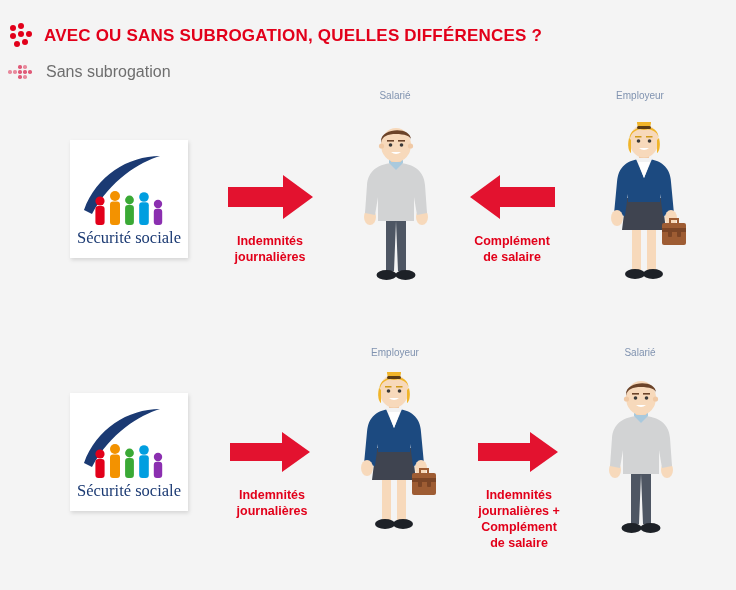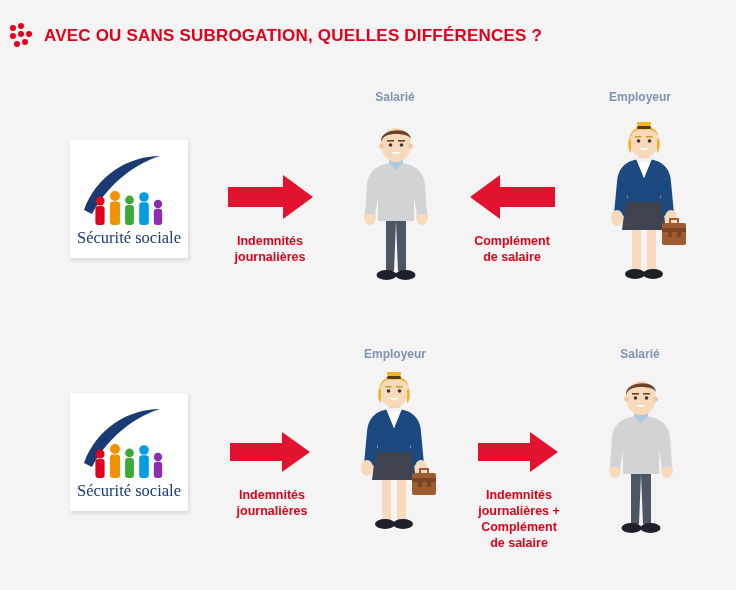--- a/index.html
+++ b/index.html
@@ -69,22 +69,22 @@
   .section-label {
     font-size: 16px;
     color: #6e6e6e;
     margin-left: 8px;
     white-space: nowrap;
   }
 
   
   .role-caption {
     position: absolute;
-    font-size: 12px;
-    font-weight: bold;
+    font-size: 10px;
+    font-weight: normal;
     color: #8093b0;
     text-align: center;
     white-space: nowrap;
   }
 
   
   .flow-label {
     position: absolute;
     font-size: 12.5px;
     font-weight: bold;
@@ -121,20 +121,34 @@
       <div class="dot" style="left:8px;  top:0px;  width:6px; height:6px; background:#e2001a;"></div>
       <div class="dot" style="left:0px;  top:10px; width:6px; height:6px; background:#e2001a;"></div>
       <div class="dot" style="left:8px;  top:8px;  width:6px; height:6px; background:#e2001a;"></div>
       <div class="dot" style="left:16px; top:8px;  width:6px; height:6px; background:#e2001a;"></div>
       <div class="dot" style="left:4px;  top:18px; width:6px; height:6px; background:#e2001a;"></div>
       <div class="dot" style="left:12px; top:16px; width:6px; height:6px; background:#e2001a;"></div>
     </div>
     <div class="header-title">AVEC OU SANS SUBROGATION, QUELLES DIFFÉRENCES ?</div>
   </div>
 
+  <div class="section-head" style="left:0px; top:60px;">
+    <div class="sec-icon">
+      <div class="dot" style="left:0px;  top:7px;  width:3.5px; height:3.5px; background:#e8899c;"></div>
+      <div class="dot" style="left:5px;  top:7px;  width:3.5px; height:3.5px; background:#e8899c;"></div>
+      <div class="dot" style="left:10px; top:2px;  width:3.5px; height:3.5px; background:#e05a78;"></div>
+      <div class="dot" style="left:10px; top:7px;  width:3.5px; height:3.5px; background:#e05a78;"></div>
+      <div class="dot" style="left:10px; top:12px; width:3.5px; height:3.5px; background:#e05a78;"></div>
+      <div class="dot" style="left:15px; top:7px;  width:3.5px; height:3.5px; background:#e05a78;"></div>
+      <div class="dot" style="left:15px; top:2px;  width:3.5px; height:3.5px; background:#e8899c;"></div>
+      <div class="dot" style="left:15px; top:12px; width:3.5px; height:3.5px; background:#e8899c;"></div>
+      <div class="dot" style="left:20px; top:7px;  width:3.5px; height:3.5px; background:#e05a78;"></div>
+    </div>
+    <div class="section-label">Sans subrogation</div>
+  </div>
 
   <div class="role-caption" style="left:345px; top:90px; width:100px;">Salarié</div>
   <div class="role-caption" style="left:585px; top:90px; width:110px;">Employeur</div>
 
   <div class="logo-card" style="left:70px; top:140px; width:118px; height:118px;">
     <svg width="118" height="118" viewBox="0 0 118 118">
       <rect x="0" y="0" width="118" height="118" fill="#ffffff"></rect>
       <path d="M14 70 C 26 36, 58 16, 90 16 C 70 22, 40 40, 22 74 Z" fill="#1b3a73"></path>
       <g>
         <circle cx="30" cy="61" r="4.6" fill="#e2001a"></circle>

